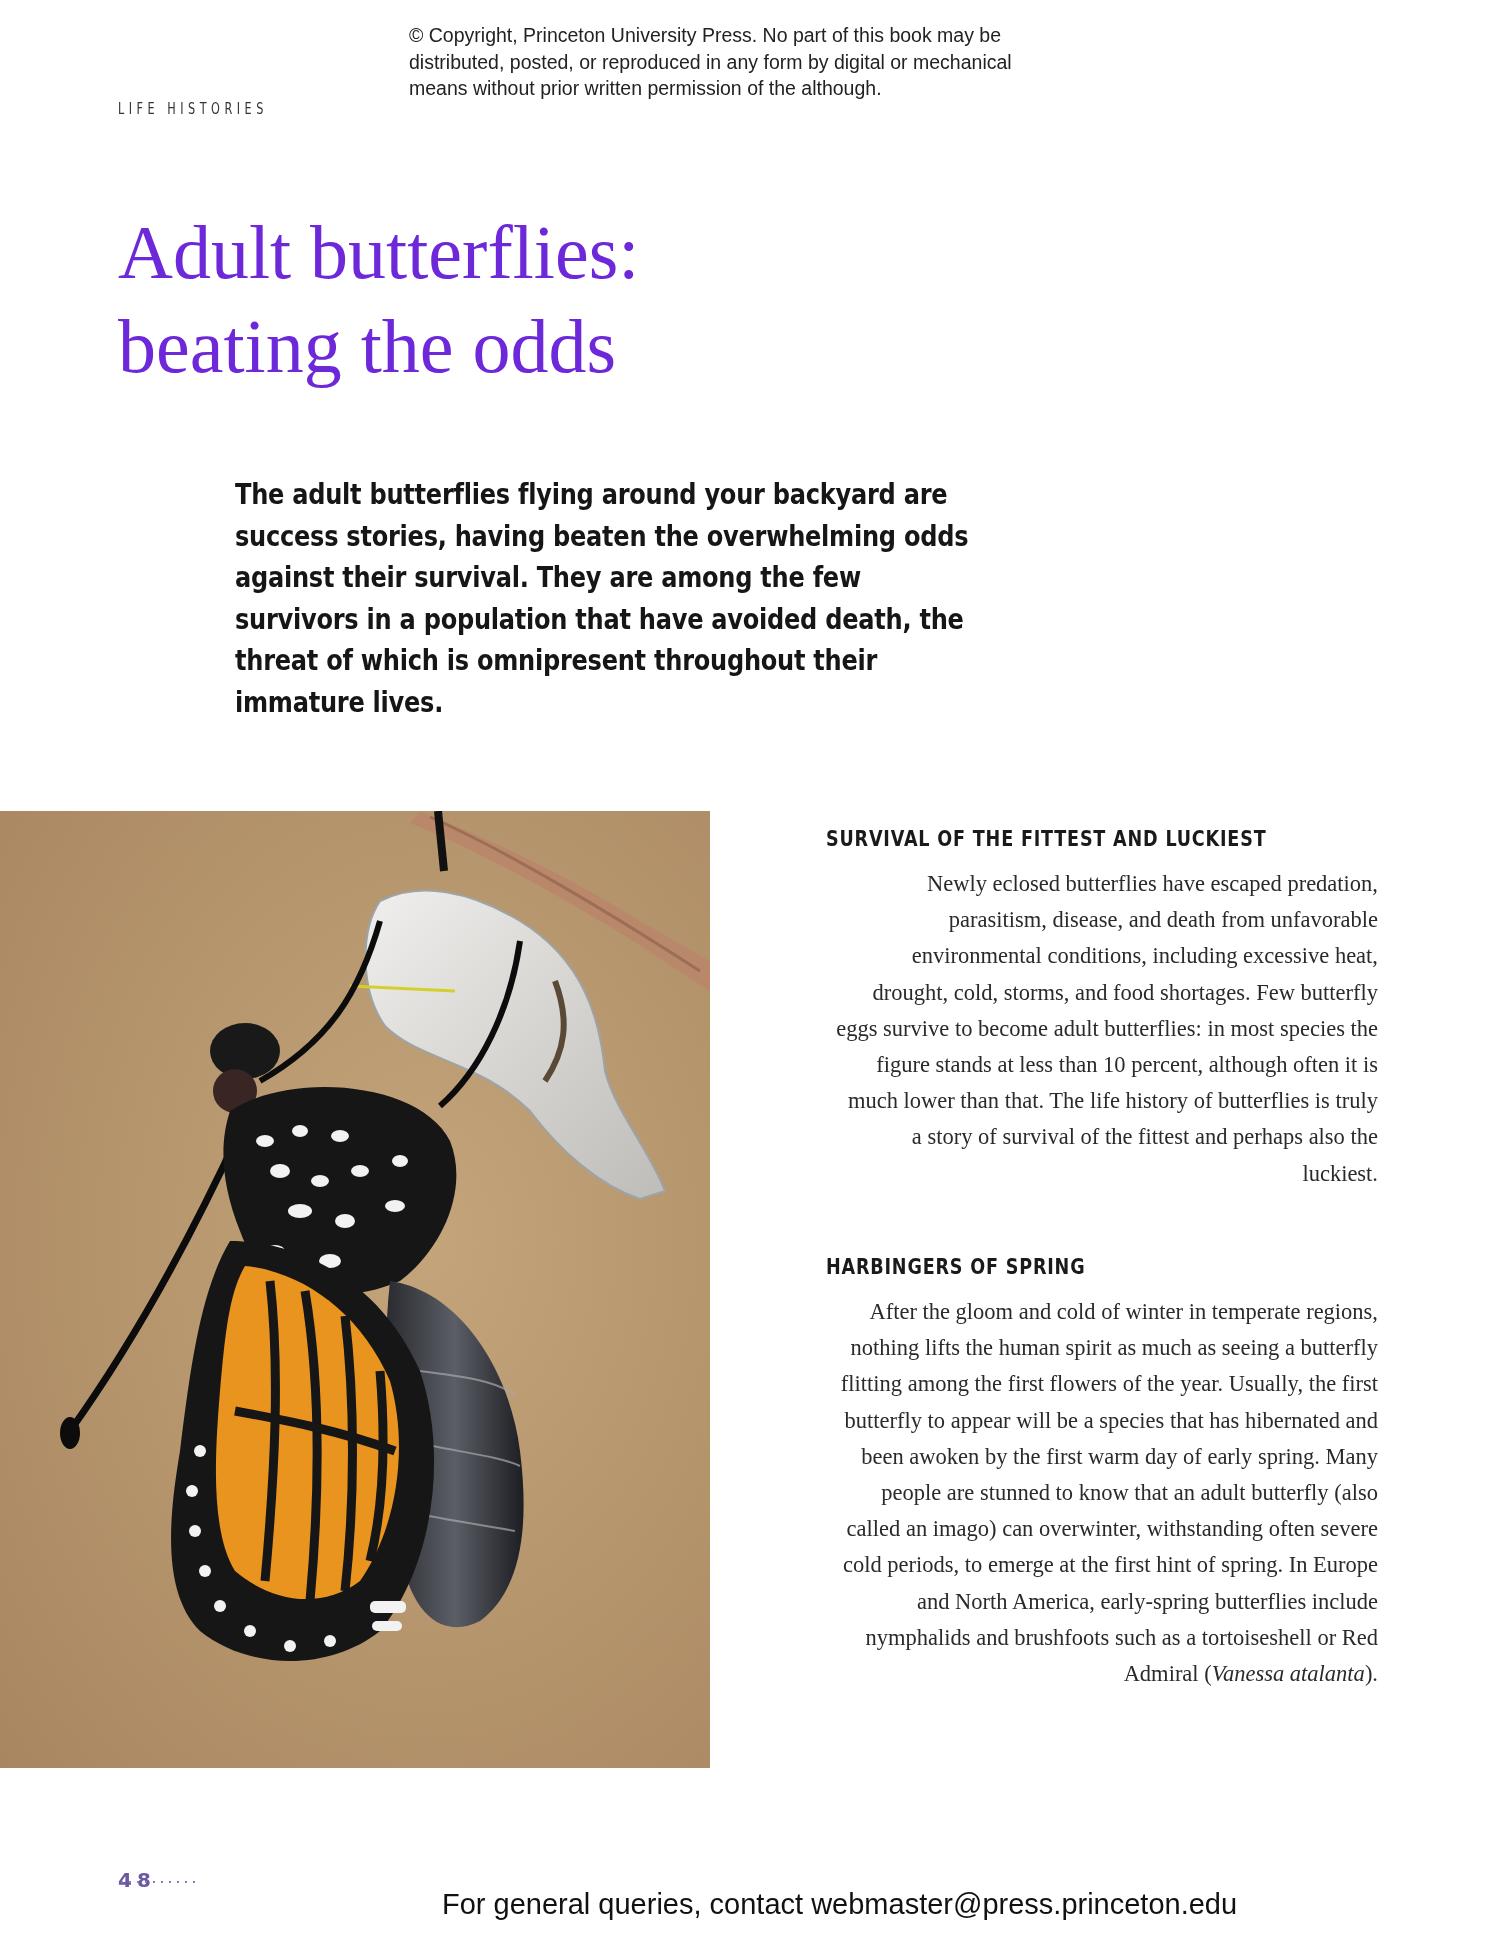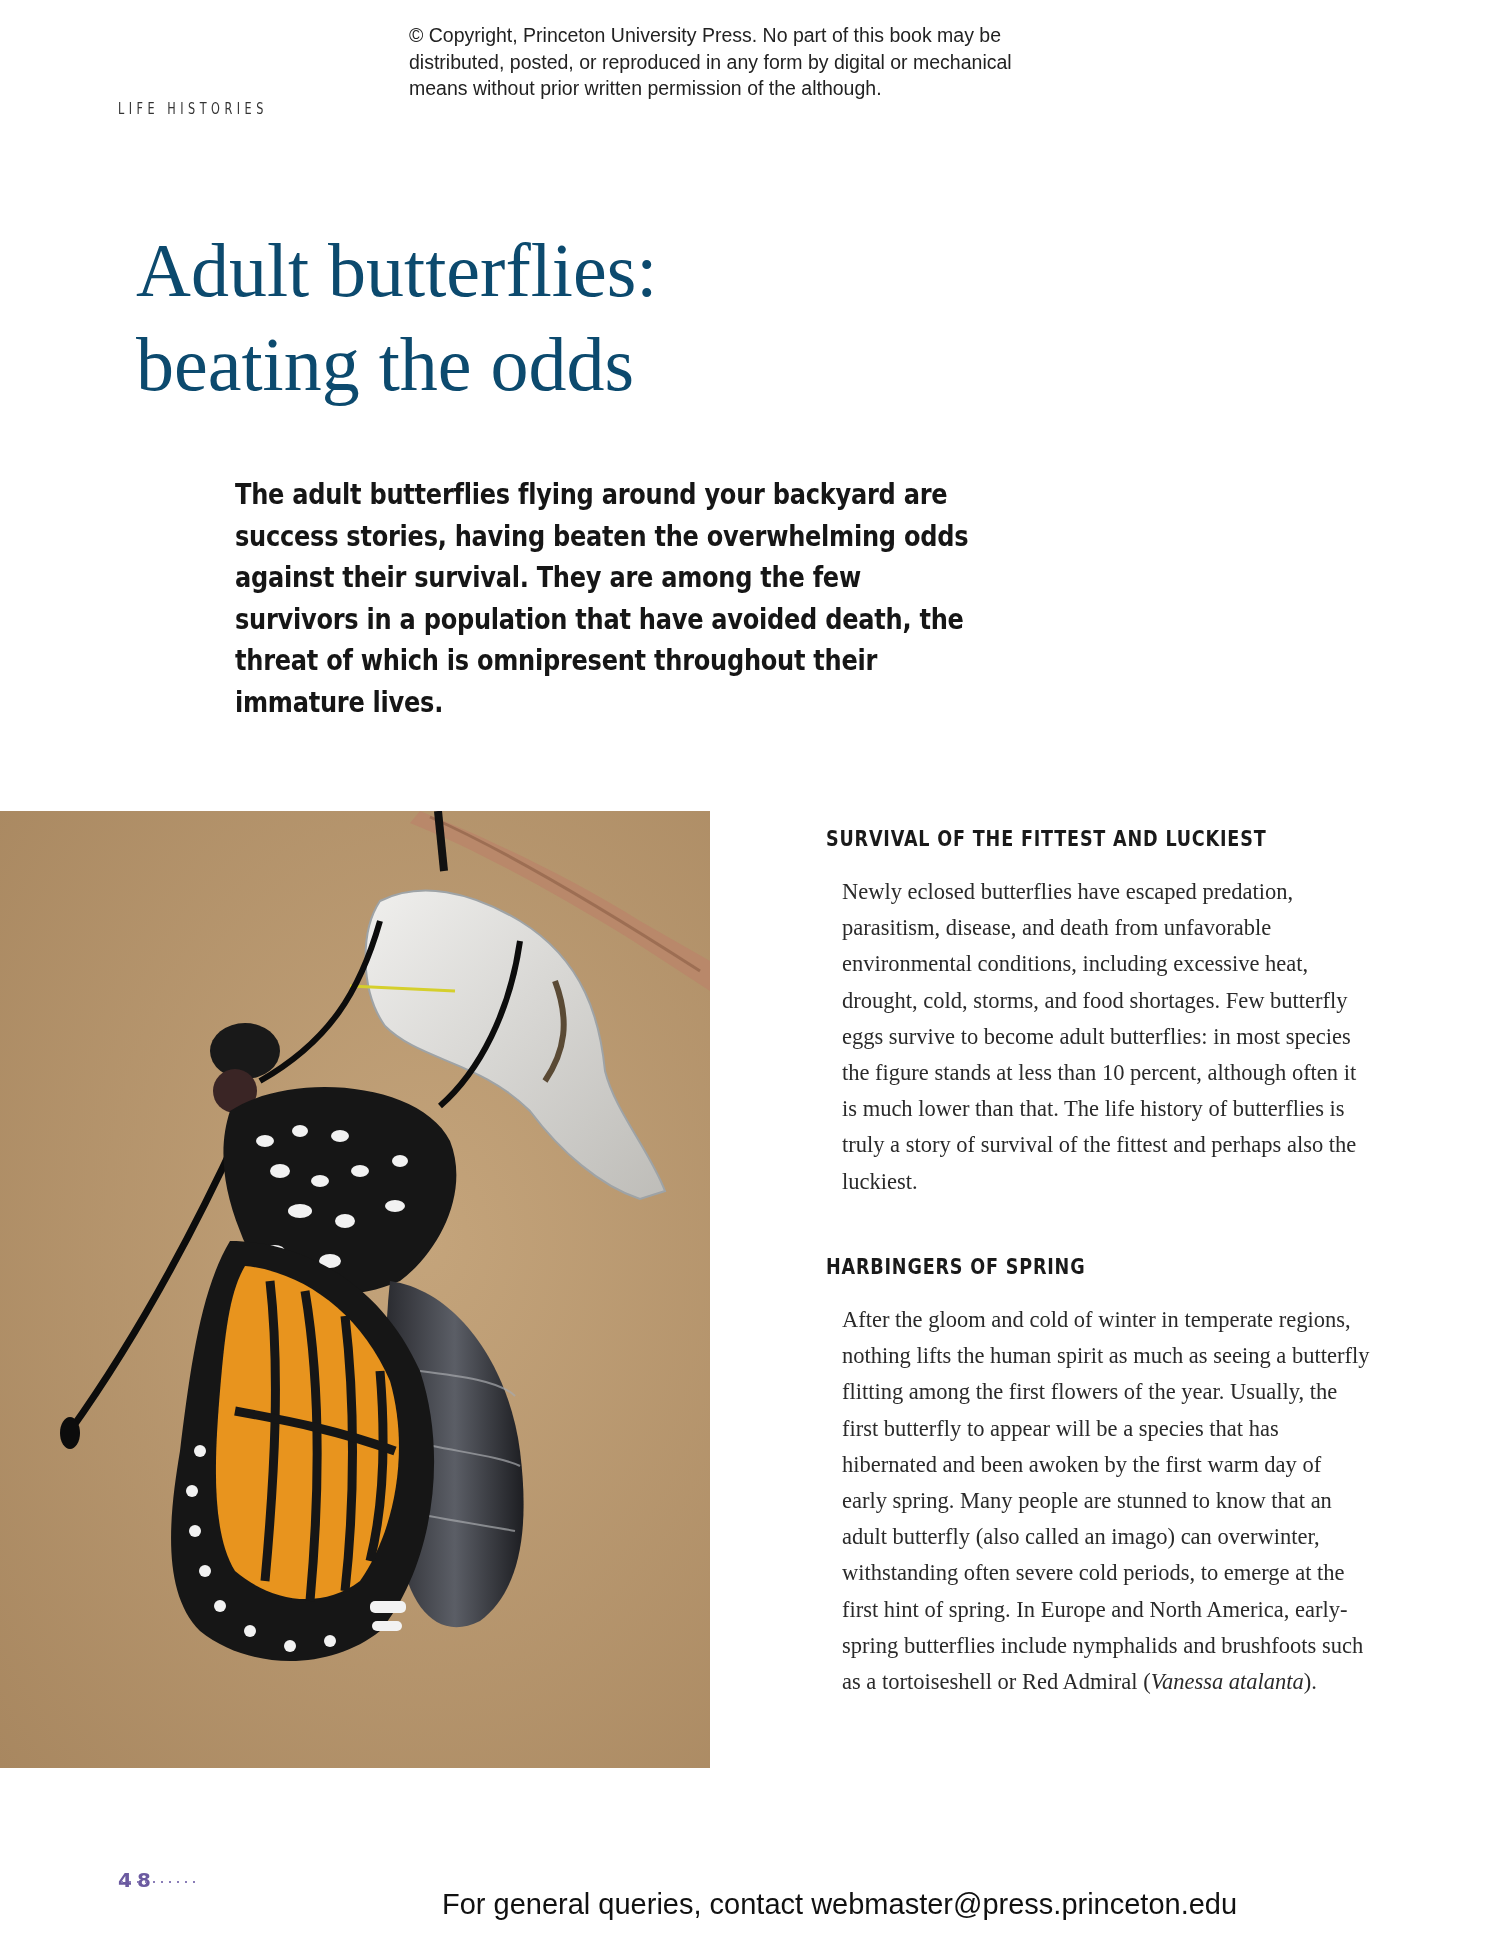--- a/index.html
+++ b/index.html
@@ -10,40 +10,41 @@
     left: 409px; top: 22px; width: 700px;
     font-family: "Liberation Sans", sans-serif; font-size: 19.5px; line-height: 26.5px; color: #222;
   }
   .running-head {
     left: 118px; top: 100px;
     font-family: "DejaVu Sans", sans-serif; font-size: 15px; letter-spacing: 6px; color: #333;
     transform: scaleX(0.75); transform-origin: left top;
   }
   .title {
     left: 118px; top: 205px;
-    font-family: "Liberation Serif", serif; font-size: 76px; line-height: 94px; color: #0c4a6e;
-    font-weight: normal; margin: 18px;
+    font-family: "Liberation Serif", serif; font-size: 76px; line-height: 94px; color: #6d28d9;
+    font-weight: normal; margin: 0;
   }
   .lede {
     left: 235px; top: 474px; width: 860px;
     font-family: "DejaVu Sans", sans-serif; font-weight: bold; font-size: 28px; line-height: 41.5px;
     color: #161616; transform: scaleX(0.86); transform-origin: left top; letter-spacing: -0.3px;
   }
   .photo { left: 0; top: 811px; width: 710px; height: 957px; overflow: hidden; background: #b08f67; }
   .photo svg { display: block; }
 
   .col { left: 826px; width: 560px; }
   .section-head {
     font-family: "DejaVu Sans", sans-serif; font-weight: bold; font-size: 22px; letter-spacing: 1px;
     color: #1a1a1a; transform: scaleX(0.8); transform-origin: left top; white-space: nowrap;
     margin: 0; height: 32px;
   }
   .body-text {
     font-family: "Liberation Serif", serif; font-size: 22.5px; line-height: 36.2px; color: #2a2a2a;
-    margin: 16px;
+    margin: 8px;
+    text-align: right;
   }
   .body-text .it { font-style: italic; }
 
   .page-number {
     left: 118px; top: 1848px;
     font-family: "DejaVu Sans", sans-serif; font-weight: bold; font-size: 20px; letter-spacing: 5px;
     color: #6b5aa0;
     margin-top: 20px;
   }
   .dots {

